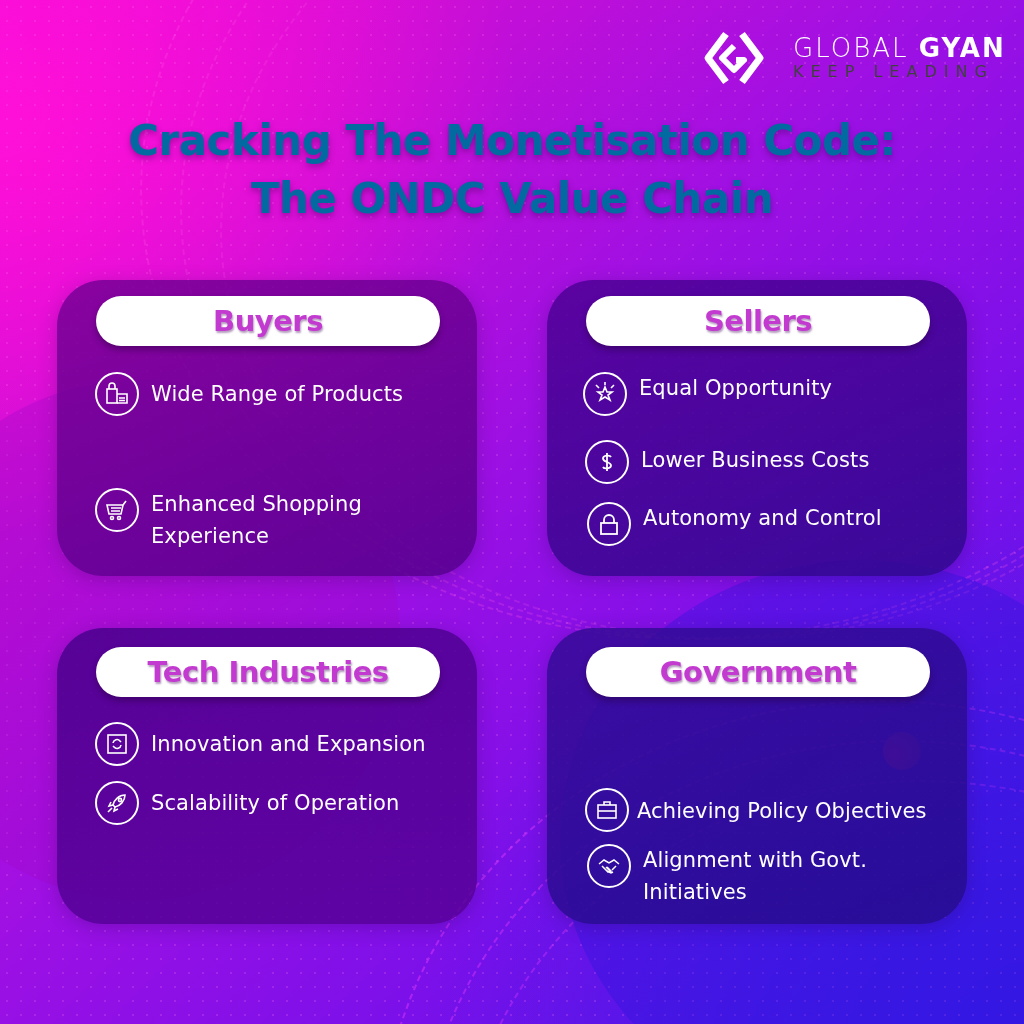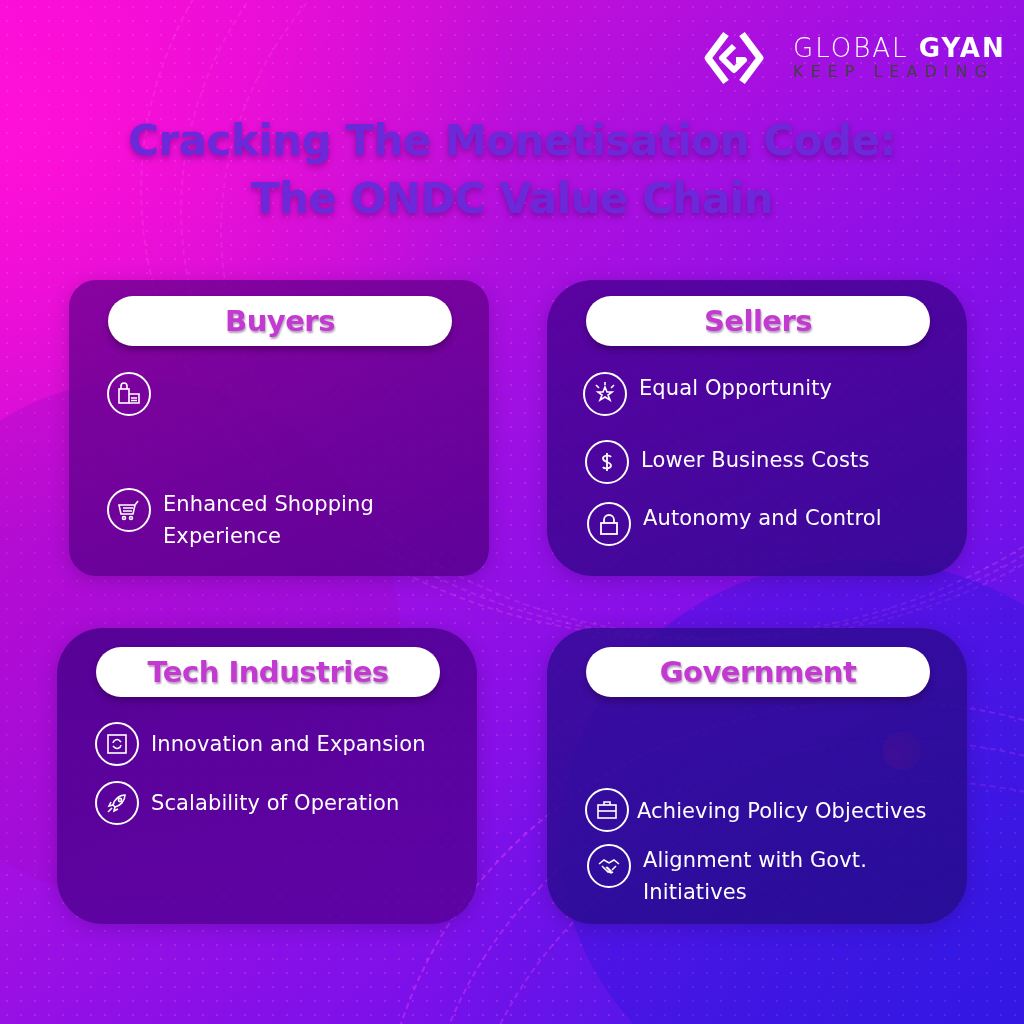--- a/index.html
+++ b/index.html
@@ -33,33 +33,33 @@
   }
   .logo-mark { width: 64px; height: 60px; }
   .logo-text { display: flex; flex-direction: column; }
   .logo-line1 { color: #ffffff; font-size: 26px; letter-spacing: 2px; line-height: 28px; font-family: "DejaVu Sans", sans-serif; font-weight: 300; }
   .logo-line1 b { font-weight: 700; }
   .logo-line2 { color: #404040; font-size: 16px; letter-spacing: 7px; line-height: 20px; font-family: "DejaVu Sans", sans-serif; }
 
   
   .title {
     position: absolute; left: 0; width: 1024px; top: 112px; text-align: center;
-    color: #6d28d9; font-family: "DejaVu Sans", sans-serif; font-weight: 700;
+    color: #0369a1; font-family: "DejaVu Sans", sans-serif; font-weight: 700;
     font-size: 42px; line-height: 58px; letter-spacing: -0.5px;
     text-shadow: 0 3px 6px rgba(70,0,90,0.45);
   }
 
   
   .card {
     position: absolute; width: 420px; height: 296px;
     border-radius: 46px;
     background: linear-gradient(160deg, rgba(92,0,150,0.82), rgba(60,6,150,0.82));
     box-shadow: 0 4px 18px rgba(40,0,80,0.25);
   }
-  .card.buyers { left: 69px; top: 280px; background: linear-gradient(160deg, rgba(120,0,150,0.85), rgba(84,0,140,0.85)); border-radius: 27px; }
+  .card.buyers { left: 57px; top: 280px; background: linear-gradient(160deg, rgba(120,0,150,0.85), rgba(84,0,140,0.85)); }
   .card.sellers { left: 547px; top: 280px; background: linear-gradient(160deg, rgba(78,0,150,0.85), rgba(46,8,140,0.85)); }
   .card.tech { left: 57px; top: 628px; background: linear-gradient(160deg, rgba(72,0,140,0.85), rgba(86,0,150,0.82)); }
   .card.gov { left: 547px; top: 628px; background: linear-gradient(160deg, rgba(52,10,150,0.85), rgba(36,12,140,0.85)); }
 
   .pill {
     position: absolute; left: 39px; top: 16px; width: 344px; height: 50px;
     background: #ffffff; border-radius: 25px;
     box-shadow: 0 4px 6px rgba(40,0,60,0.45);
     display: flex; align-items: center; justify-content: center;
     color: #c23ad0; font-family: "DejaVu Sans", sans-serif; font-weight: 700;
@@ -116,20 +116,21 @@
   <div class="pill">Buyers</div>
   <div class="item" style="left:38px; top:92px;">
     <span class="icon-circle">
       <svg viewBox="0 0 26 26" fill="none" stroke="#fff" stroke-width="1.6">
           <rect x="3" y="8" width="10" height="14"></rect>
           <path d="M5 8 V5 a3 3 0 0 1 6 0 V8"></path>
           <path d="M13 13 h10 v9 h-10"></path>
           <path d="M15 17 h6 M15 19.5 h6"></path>
         </svg>
     </span>
+    <span class="item-label">Wide Range of Products</span>
   </div>
   <div class="item" style="left:38px; top:208px; width:340px;">
     <span class="icon-circle">
       <svg viewBox="0 0 26 26" fill="none" stroke="#fff" stroke-width="1.6">
           <path d="M3 8 h16 l-2 9 h-12 z"></path>
           <path d="M19 8 l3 -4"></path>
           <path d="M7 11 h10 M7 14 h9"></path>
           <circle cx="8" cy="21" r="1.5"></circle>
           <circle cx="15" cy="21" r="1.5"></circle>
         </svg>

